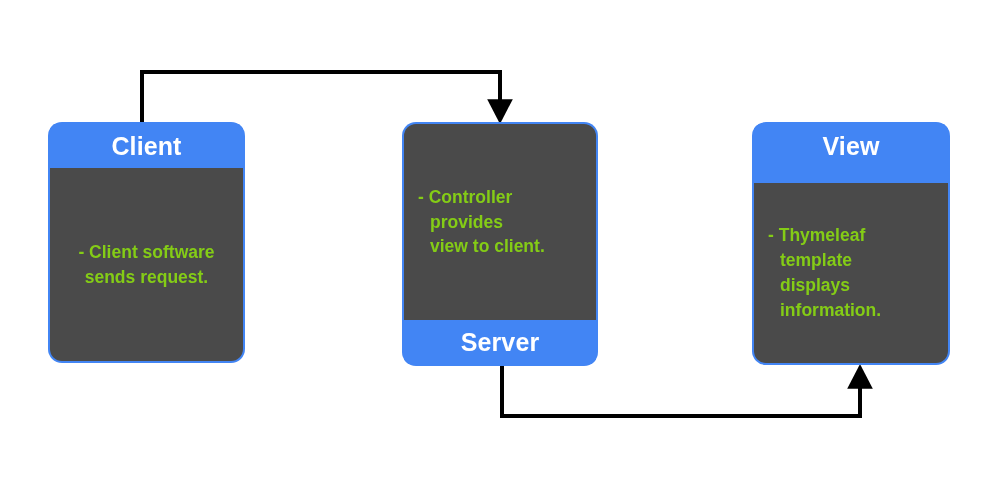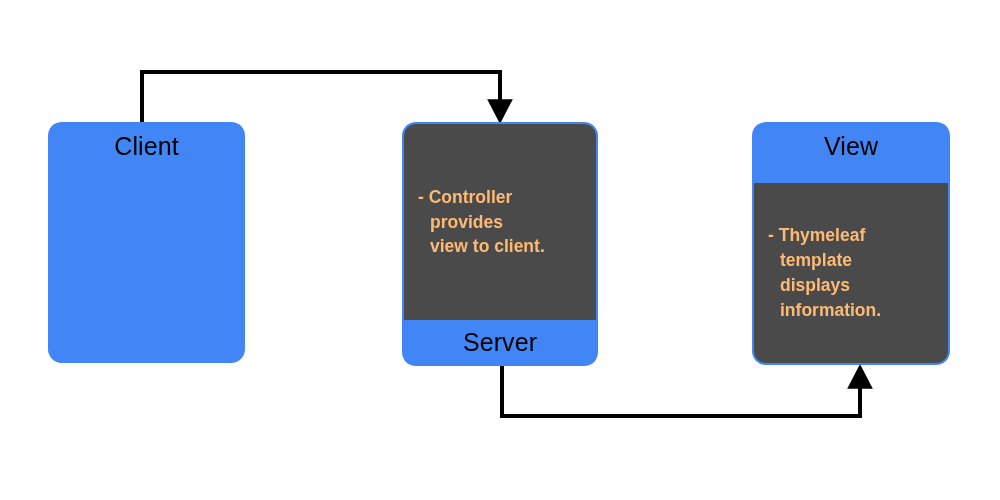--- a/index.html
+++ b/index.html
@@ -34,30 +34,30 @@
     flex-direction: column;
     overflow: hidden;
     padding: 2px;
   }
   .node-header {
     flex: 0 0 auto;
     height: 44px;
     display: flex;
     align-items: center;
     justify-content: center;
-    color: #000000;
+    color: #ffffff;
     font-size: 25px;
-    font-weight: normal;
+    font-weight: bold;
     letter-spacing: 0.1px;
     background: #4285f4;
   }
   .node-body {
     flex: 1 1 auto;
     background: #4a4a4a;
-    color: #fdba74;
+    color: #84cc16;
     font-size: 17.5px;
     font-weight: bold;
     line-height: 1.42;
     display: flex;
     align-items: center;
     justify-content: center;
     padding: 6px 16px;
     box-sizing: border-box;
     white-space: pre-line;
   }
@@ -89,20 +89,22 @@
       <marker id="arrowhead" markerWidth="7" markerHeight="7" refX="1.2" refY="3.2" orient="auto" markerUnits="strokeWidth">
         <path d="M 0 0 L 6.2 3.2 L 0 6.4 z" fill="#000000"></path>
       </marker>
     </defs>
     <path d="M 142 122 L 142 72 L 500 72 L 500 104" fill="none" stroke="#000000" stroke-width="4" stroke-linecap="butt" stroke-linejoin="miter" marker-end="url(#arrowhead)"></path>
     <path d="M 502 366 L 502 416 L 860 416 L 860 384" fill="none" stroke="#000000" stroke-width="4" stroke-linecap="butt" stroke-linejoin="miter" marker-end="url(#arrowhead)"></path>
   </svg>
 
   <div class="node" id="node-client" style="left:48px; top:122px; width:197px; height:241px;">
     <div class="node-header">Client</div>
+    <div class="node-body align-center"><span class="body-text">- Client software
+sends request.</span></div>
   </div>
 
   <div class="node" id="node-server" style="left:402px; top:122px; width:196px; height:244px;">
     <div class="node-header">Server</div>
     <div class="node-body align-left"><span class="body-text">- Controller
 provides
 view to client.</span></div>
   </div>
 
   <div class="node" id="node-view" style="left:752px; top:122px; width:198px; height:243px;justify-content:center;">

